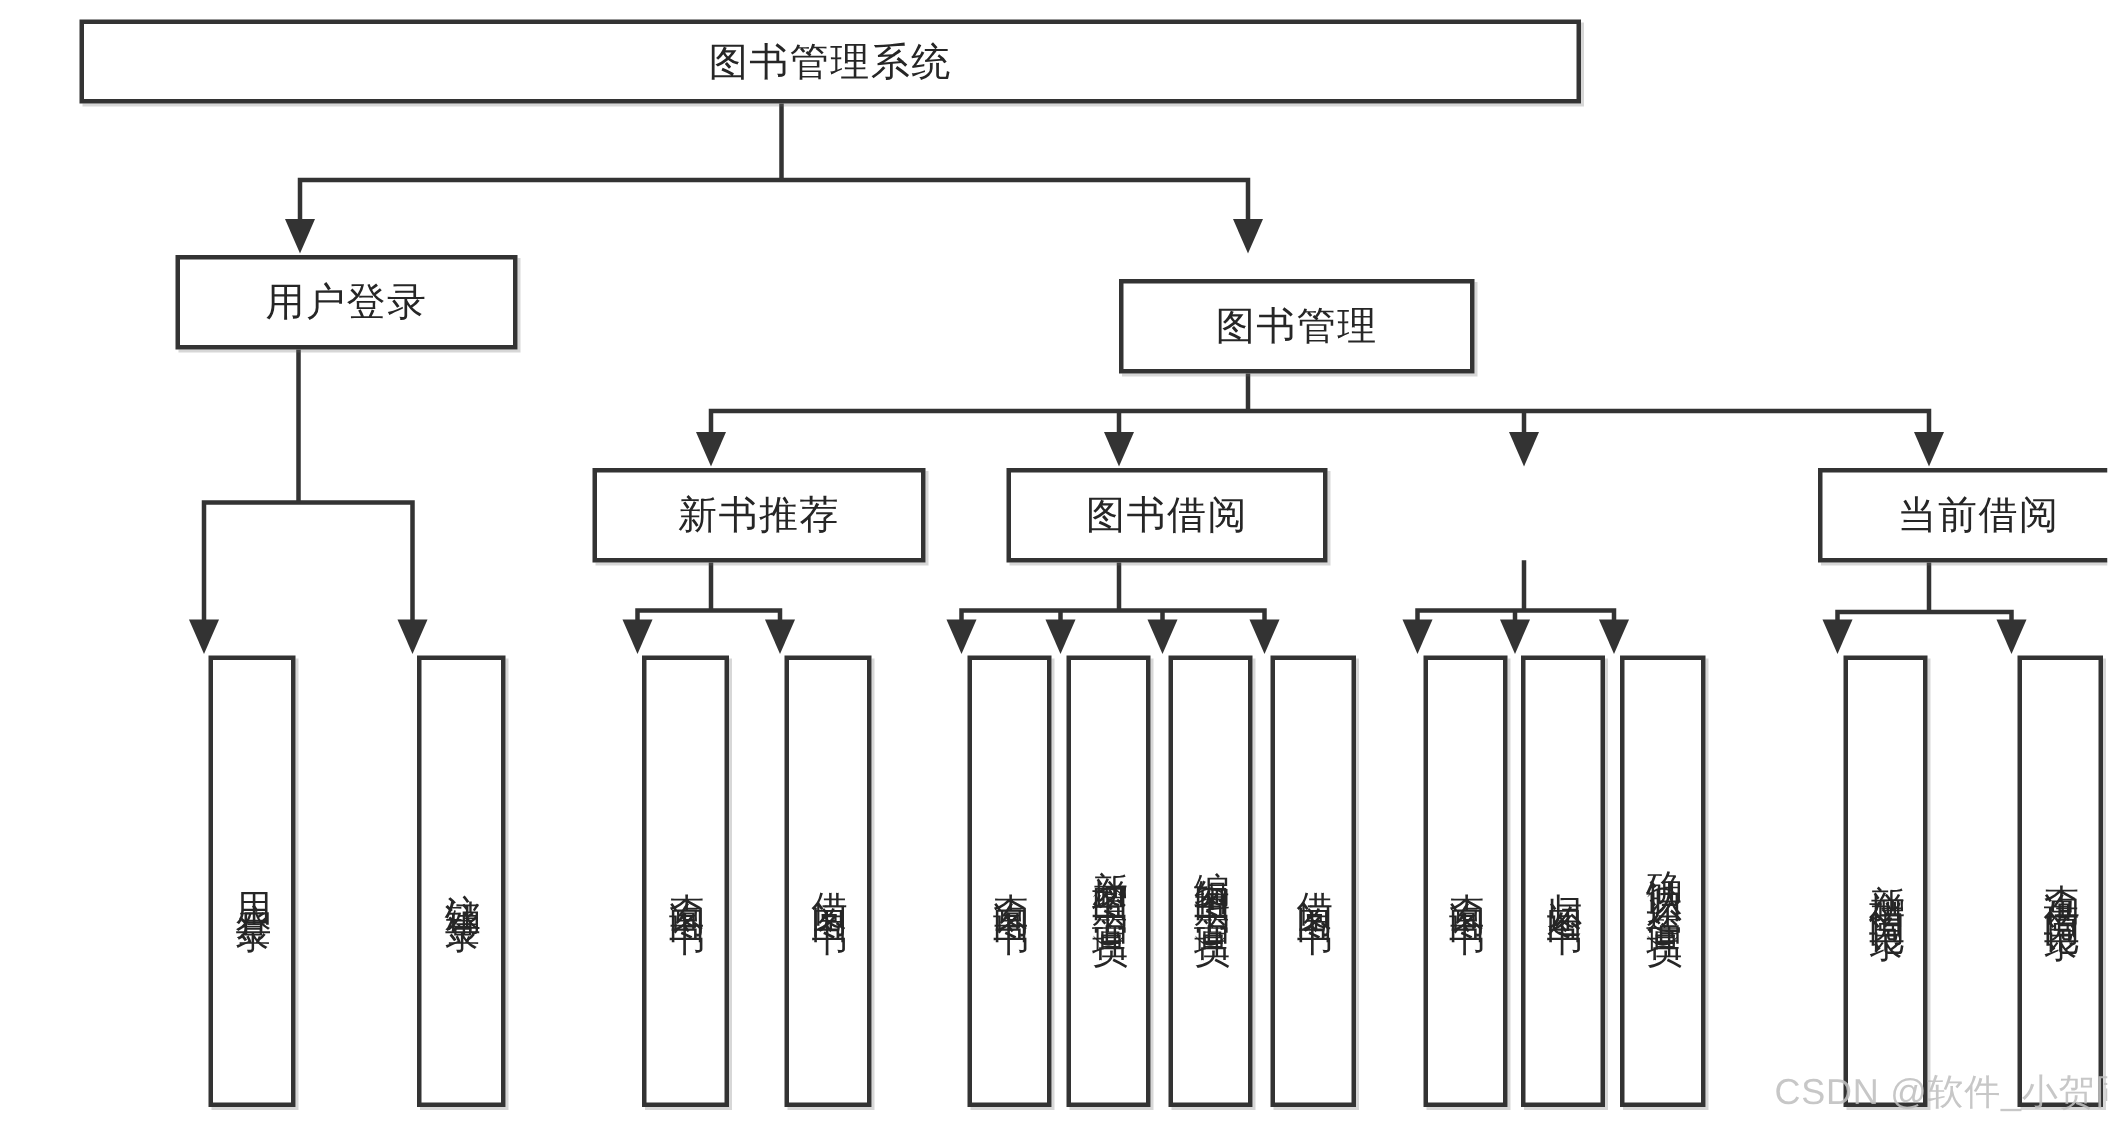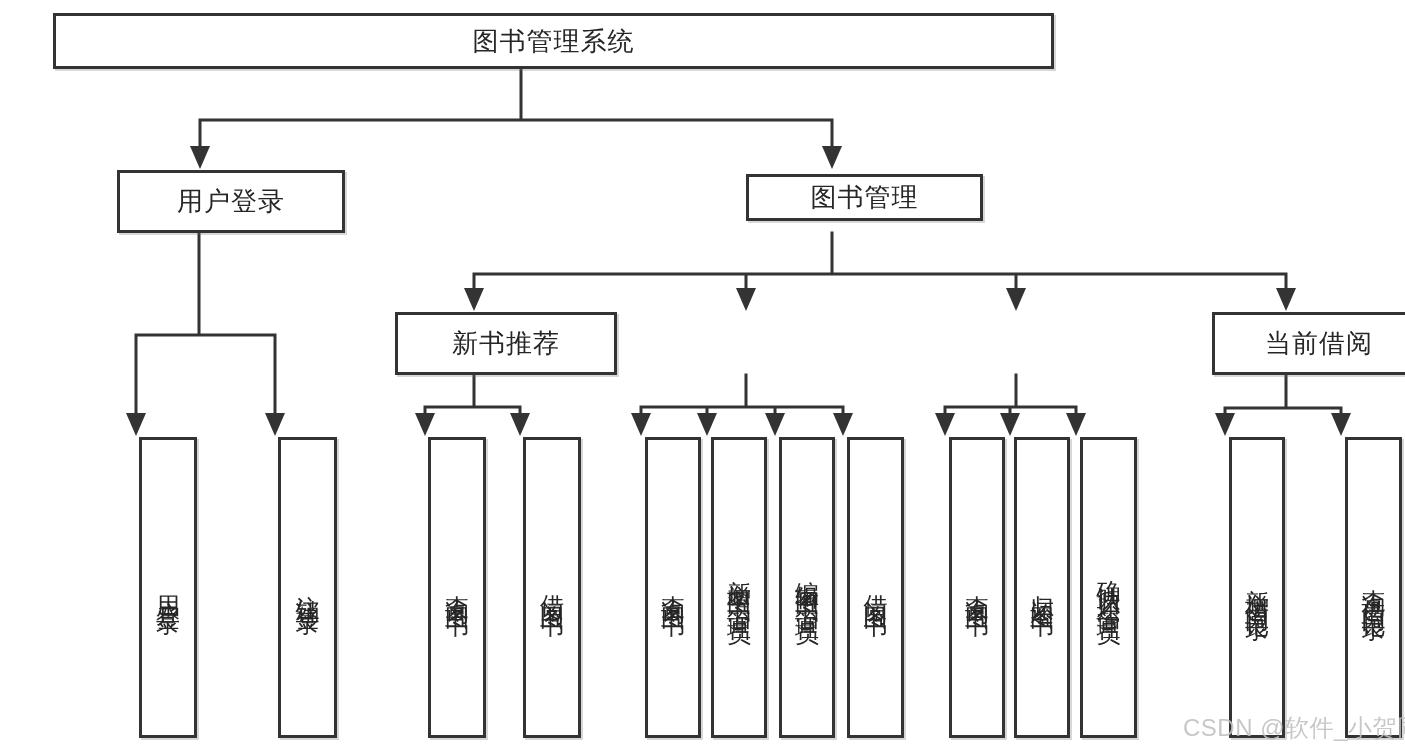--- a/index.html
+++ b/index.html
@@ -108,23 +108,24 @@
     <polygon points="1066,413 1086,413 1076,436"></polygon>
 
     <path d="M1286 375 V408 M1225 408 H1341 M1225 408 V417 M1341 408 V417"></path>
     <polygon points="1215,413 1235,413 1225,436"></polygon>
     <polygon points="1331,413 1351,413 1341,436"></polygon>
   </svg>
 
   <div class="box h" style="left:21px; top:13px; width:1001px; height:56px;">图书管理系统</div>
 
   <div class="box h" style="left:85px; top:170px; width:228px; height:63px;">用户登录</div>
-  <div class="box h" style="left:714px; top:174px; width:237px; height:47px;">图书管理</div>
+  <div class="box h" style="left:714px; top:186px; width:237px; height:63px;">图书管理</div>
 
   <div class="box h" style="left:363px; top:312px; width:222px; height:63px;">新书推荐</div>
+  <div class="box h" style="left:639px; top:312px; width:214px; height:63px;">图书借阅</div>
   <div class="box h" style="left:1180px; top:312px; width:214px; height:63px;">当前借阅</div>
 
   <div class="box v" style="left:107px; top:437px; width:58px; height:301px;">
     <span class="vtext">用户登录</span>
   </div>
   <div class="box v" style="left:246px; top:437px; width:59px; height:301px;">
     <span class="vtext">注销登录</span>
   </div>
 
   <div class="box v" style="left:396px; top:437px; width:58px; height:301px;">

